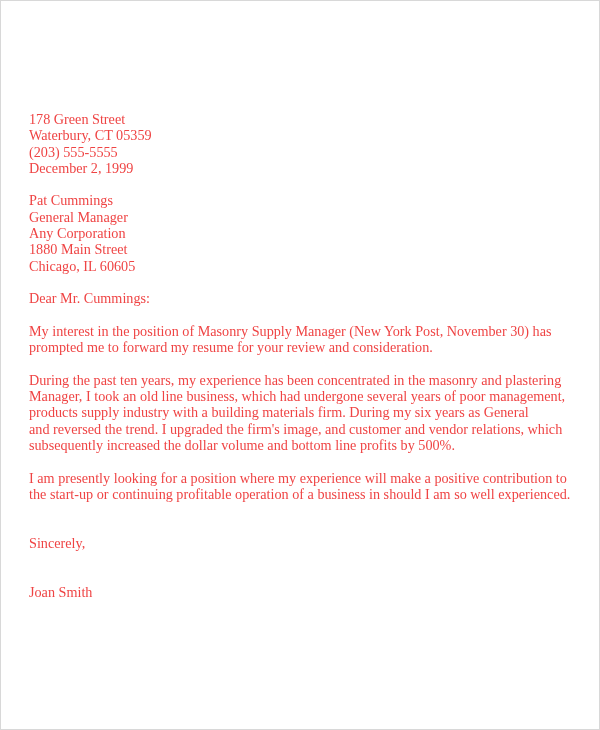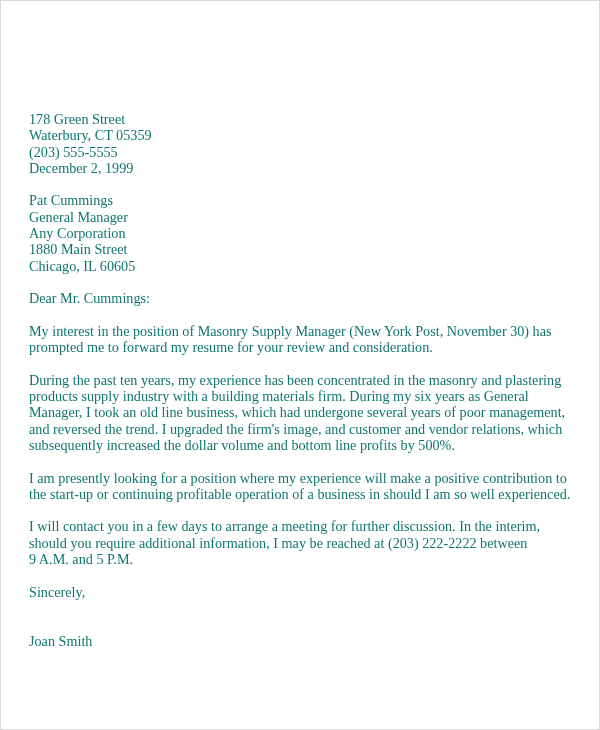--- a/index.html
+++ b/index.html
@@ -11,21 +11,21 @@
     background: #ffffff;
     box-sizing: content-box;
   }
   .letter {
     position: absolute;
     left: 28px; top: 110px;
     width: 560px;
     font-family: "Liberation Serif", serif;
     font-size: 14.2px;
     line-height: 16.3px;
-    color: #0f766e;
+    color: #ef4444;
   }
   .block { margin: 0; }
   .line { display: block; white-space: nowrap; }
   .gap-1 { height: 16.3px; }
   .gap-sig { height: 32.6px; }
 </style>
 </head>
 <body>
 
 <div class="page">
@@ -58,40 +58,35 @@
 
     <div class="block">
       <span class="line">My interest in the position of Masonry Supply Manager (New York Post, November 30) has</span>
       <span class="line">prompted me to forward my resume for your review and consideration.</span>
     </div>
 
     <div class="gap-1"></div>
 
     <div class="block">
       <span class="line">During the past ten years, my experience has been concentrated in the masonry and plastering</span>
+      <span class="line">Manager, I took an old line business, which had undergone several years of poor management,</span>
       <span class="line">products supply industry with a building materials firm.  During my six years as General</span>
-      <span class="line">Manager, I took an old line business, which had undergone several years of poor management,</span>
       <span class="line">and reversed the trend.  I upgraded the firm's image, and customer and vendor relations, which</span>
       <span class="line">subsequently increased the dollar volume and bottom line profits by 500%.</span>
     </div>
 
     <div class="gap-1"></div>
 
     <div class="block">
       <span class="line">I am presently looking for a position where my experience will make a positive contribution to</span>
       <span class="line">the start-up or continuing profitable operation of a business in should I am so well experienced.</span>
     </div>
 
     <div class="gap-1"></div>
 
-    <div class="block">
-      <span class="line">I will contact you in a few days to arrange a meeting for further discussion.  In the interim,</span>
-      <span class="line">should you require additional information, I may be reached at (203) 222-2222 between</span>
-      <span class="line">9 A.M. and 5 P.M.</span>
-    </div>
 
     <div class="gap-1"></div>
 
     <div class="block">
       <span class="line">Sincerely,</span>
     </div>
 
     <div class="gap-sig"></div>
 
     <div class="block">

